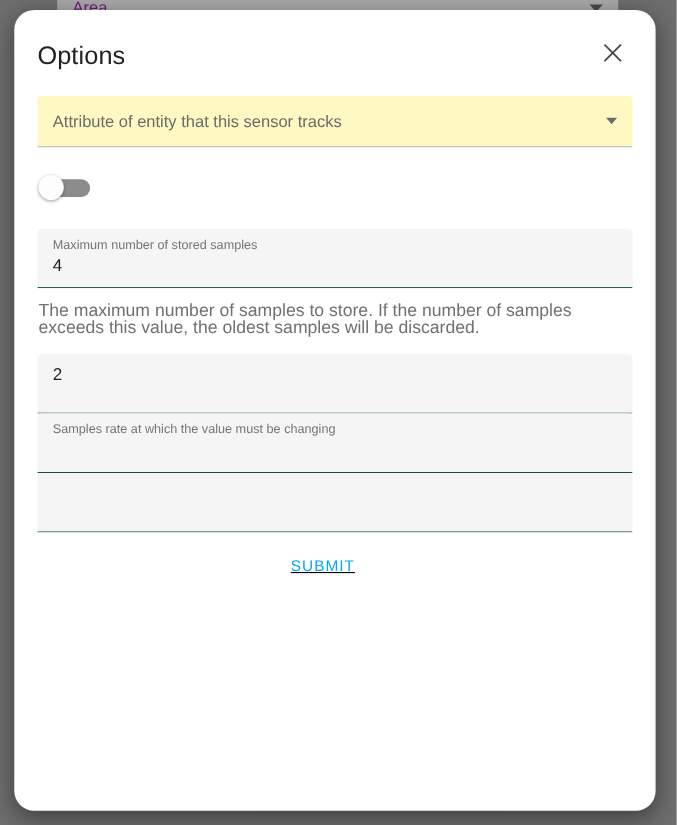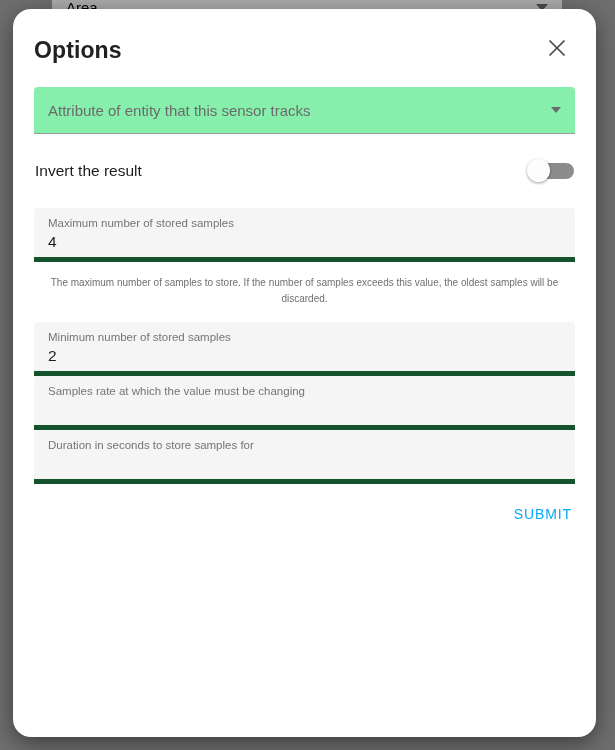--- a/index.html
+++ b/index.html
@@ -29,21 +29,21 @@
     height: 40px;
     background: #aaaaaa;
     display: flex;
     align-items: flex-end;
     padding: 0 14px 1px 14px;
     box-sizing: border-box;
     border-bottom: 1px solid #8e8e8e;
   }
   #bg-select .bg-label {
     font-size: 15px;
-    color: #000000;
+    color: #701a75;
     flex: 1;
   }
   #bg-select .bg-chevron {
     width: 0; height: 0;
     border-left: 6px solid transparent;
     border-right: 6px solid transparent;
     border-top: 7px solid #4a4a4a;
     margin-bottom: 5px;
   }
 
@@ -66,21 +66,21 @@
     position: relative;
     height: 78px;
     display: flex;
     align-items: center;
     padding: 0 22px 0 21px;
     box-sizing: border-box;
   }
   #dialog-title {
     font-size: 23px;
     color: #212121;
-    font-weight: 700;
+    font-weight: 400;
     letter-spacing: 0.1px;
     flex: 1;
     line-height: 1;
     padding-top: 4px;
   }
   #close-btn {
     width: 34px;
     height: 34px;
     display: flex;
     align-items: center;
@@ -92,21 +92,21 @@
 
   
   #modal-body {
     padding: 0 21px;
     box-sizing: border-box;
   }
 
   
   .filled-select {
     position: relative;
-    background: #86efac;
+    background: #fef9c3;
     border-bottom: 1px solid #9a9a9a;
     border-radius: 4px 4px 0 0;
     height: 47px;
     display: flex;
     align-items: center;
     padding: 0 14px 0 14px;
     box-sizing: border-box;
     cursor: pointer;
   }
   .filled-select .sel-text {
@@ -158,21 +158,21 @@
     width: 23px;
     height: 23px;
     border-radius: 50%;
     background: #fdfdfd;
     box-shadow: 0 1px 3px rgba(0,0,0,0.40);
   }
 
   
   .field {
     background: #f5f5f5;
-    border-bottom: 5px solid #14532d;
+    border-bottom: 1px solid #14532d;
     border-radius: 4px 4px 0 0;
     height: 54px;
     padding: 8px 14px 0 14px;
     box-sizing: border-box;
     position: relative;
     cursor: text;
   }
   .field .flabel {
     font-size: 11.5px;
     color: #757575;
@@ -191,33 +191,33 @@
     display: block;
   }
   .field .fsuffix {
     font-size: 12.5px;
     color: #707070;
     flex: none;
     padding-left: 6px;
   }
 
   .helper {
-    font-size: 10px;
+    font-size: 16px;
     color: #707070;
     line-height: 16px;
     padding: 13px 1px 0 1px;
     margin-bottom: 15px;
-    text-align: center;
   }
 
   
   #modal-footer {
     display: flex;
-    justify-content: flex-end;
+    justify-content: center;
     padding: 16px 22px 0 0;
+    text-decoration: underline;
   }
   #submit-btn {
     font-size: 14px;
     letter-spacing: 0.9px;
     color: #03a9f4;
     font-weight: 500;
     background: transparent;
     border: none;
     padding: 6px 2px;
     cursor: pointer;
@@ -247,50 +247,47 @@
   </div>
 
   <div id="modal-body">
 
     <div class="filled-select">
       <span class="sel-text">Attribute of entity that this sensor tracks</span>
       <span class="sel-chevron"></span>
     </div>
 
     <div class="switch-row">
-      <span class="switch-label">Invert the result</span>
       <span class="switch">
         <span class="track"></span>
         <span class="knob"></span>
       </span>
     </div>
 
     <div class="field">
       <span class="flabel">Maximum number of stored samples</span>
       <div class="frow">
         <span class="fvalue">4</span>
         <span class="fsuffix"></span>
       </div>
     </div>
     <div class="helper">The maximum number of samples to store. If the number of samples exceeds this value, the oldest samples will be discarded.</div>
 
     <div class="field">
-      <span class="flabel">Minimum number of stored samples</span>
       <div class="frow">
         <span class="fvalue">2</span>
         <span class="fsuffix"></span>
       </div>
     </div>
 
     <div class="field">
       <span class="flabel">Samples rate at which the value must be changing</span>
     </div>
 
     <div class="field">
-      <span class="flabel">Duration in seconds to store samples for</span>
     </div>
 
   </div>
 
   <div id="modal-footer">
     <button id="submit-btn">SUBMIT</button>
   </div>
 
 </div>
 

